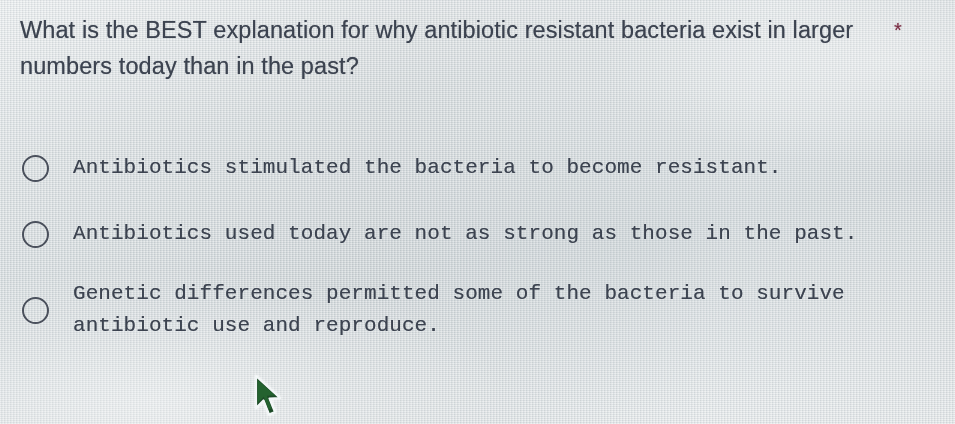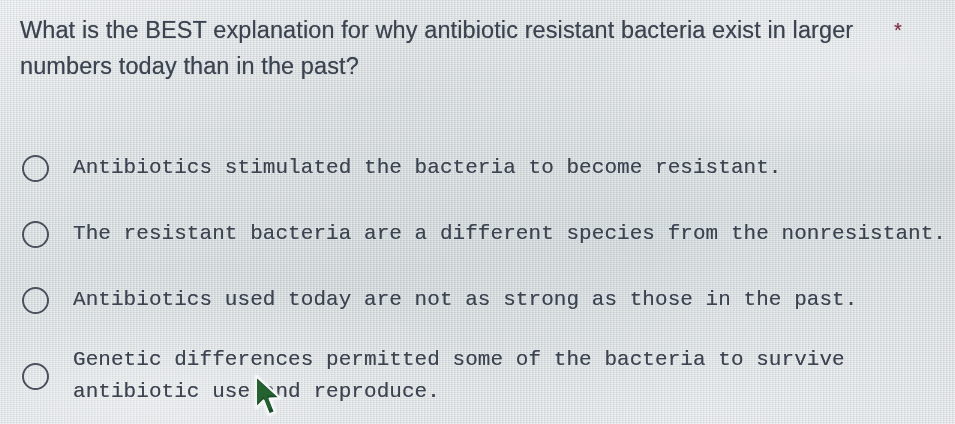--- a/index.html
+++ b/index.html
@@ -169,24 +169,20 @@
 
     <div id="required-asterisk">*</div>
 
     <div id="options-list">
 
       <div class="option-row">
         <span class="radio-outer"></span>
         <span class="option-label">Antibiotics stimulated the bacteria to become resistant.</span>
       </div>
 
-      <div class="option-row">
-        <span class="radio-outer"></span>
-        <span class="option-label">The resistant bacteria are a different species from the nonresistant.</span>
-      </div>
 
       <div class="option-row">
         <span class="radio-outer"></span>
         <span class="option-label">Antibiotics used today are not as strong as those in the past.</span>
       </div>
 
       <div class="option-row two-line">
         <span class="radio-outer"></span>
         <span class="option-label wrap">Genetic differences permitted some of the bacteria to survive antibiotic use and reproduce.</span>
       </div>

